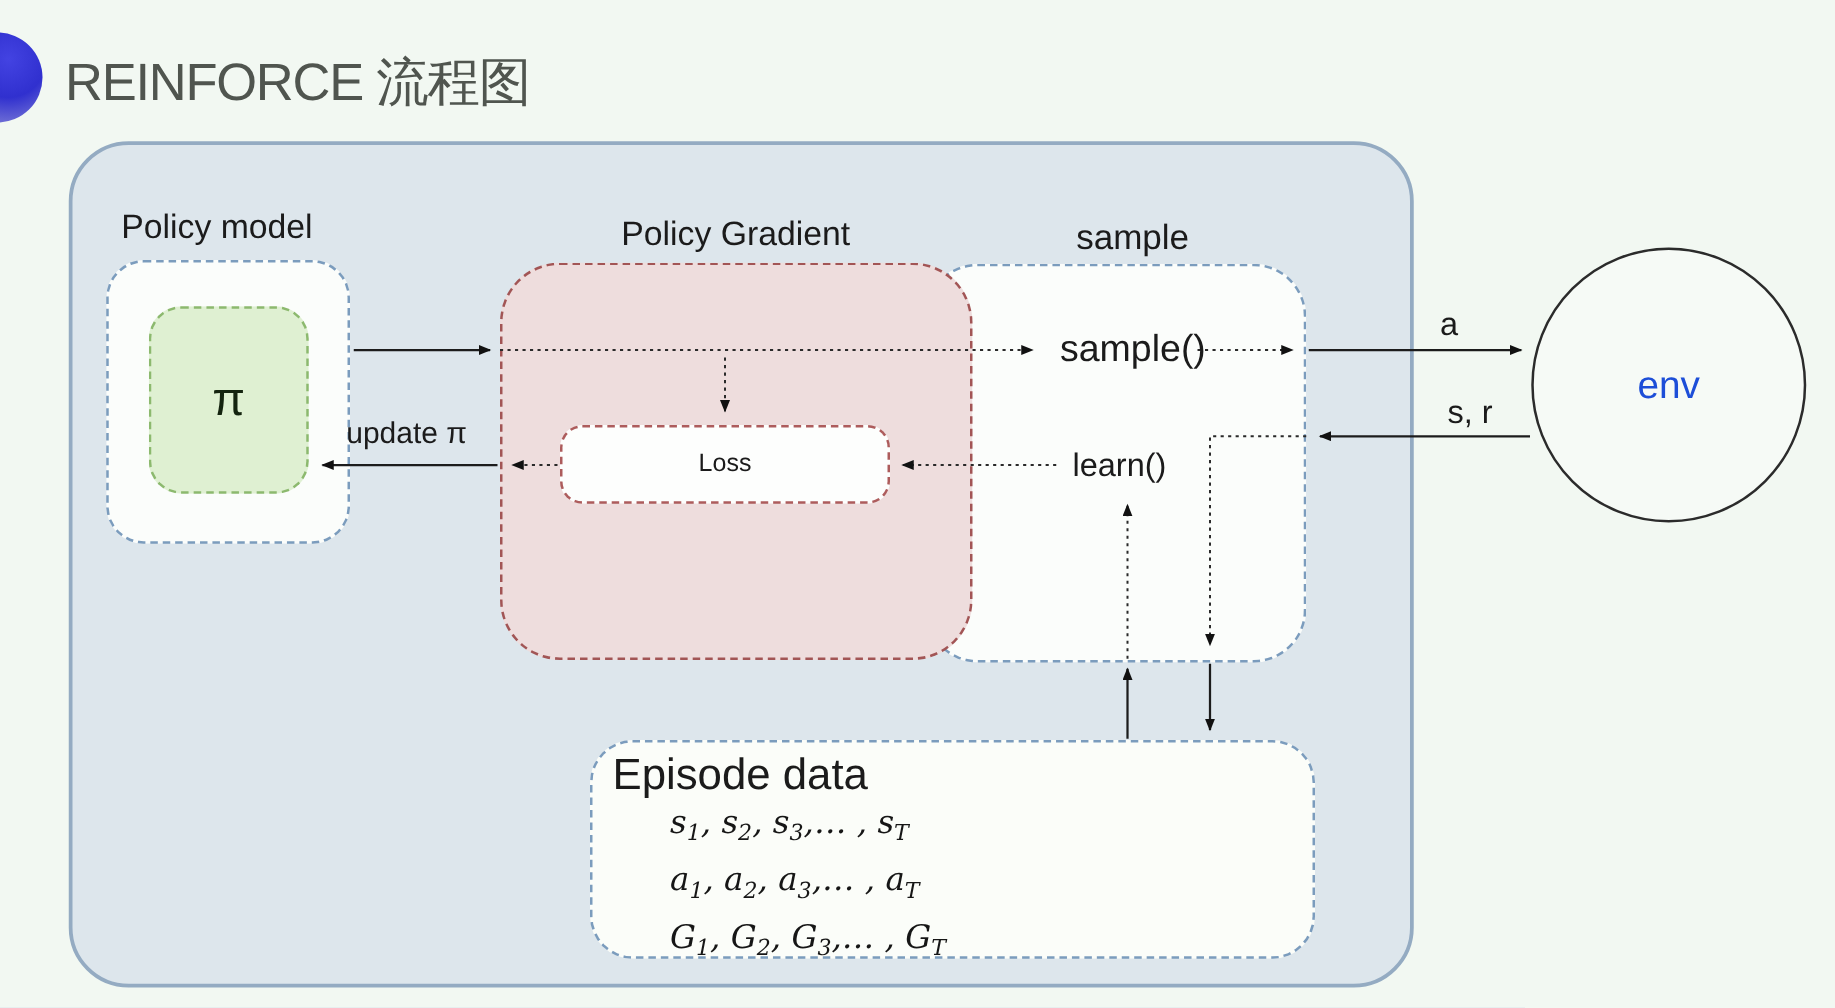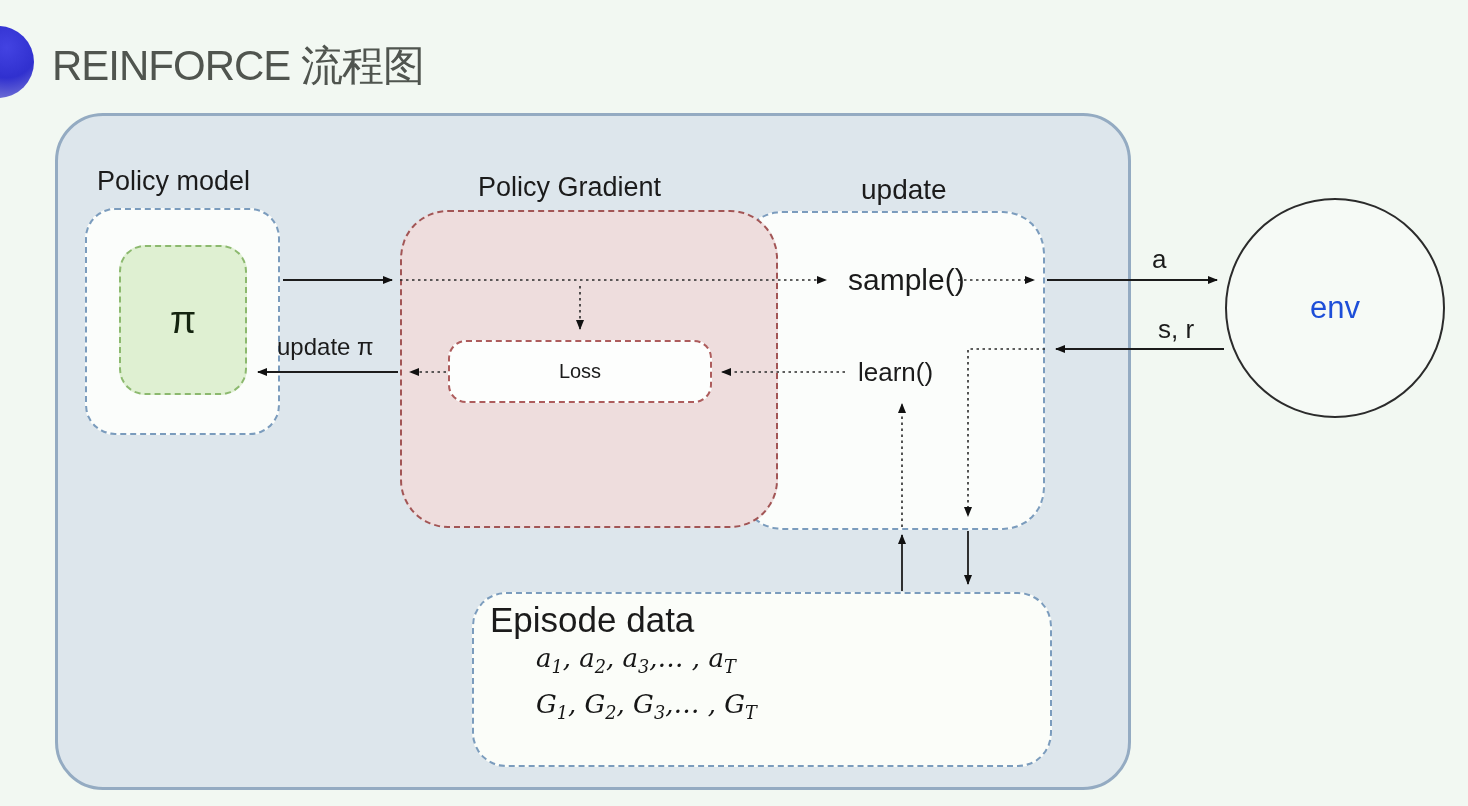--- a/index.html
+++ b/index.html
@@ -63,21 +63,21 @@
   .env-circle{
     left:1225px;top:198px;width:220px;height:220px;
     background:#f6faf6;border:2.5px solid #2b2b2b;border-radius:50%;z-index:2;
     display:flex;align-items:center;justify-content:center;
     font-size:31px;color:#1d4ed8;
   }
 
   
   .lbl{position:absolute;color:#1b1b1b;white-space:nowrap;z-index:6;}
   .policy-model-label{left:97px;top:166px;font-size:27px;text-align:right;}
-  .pg-label{left:478px;top:172px;font-size:27px;}
+  .pg-label{left:497px;top:172px;font-size:27px;}
   .agent-label{left:861px;top:174px;font-size:28px;}
   .sample-label{left:848px;top:263px;font-size:30px;}
   .learn-label{left:858px;top:357px;font-size:26px;}
   .a-label{left:1152px;top:244px;font-size:26px;}
   .sr-label{left:1158px;top:314px;font-size:26px;}
   .update-pi-label{left:277px;top:333px;font-size:24px;}
   .episode-title{left:490px;top:600px;font-size:35px;}
   .episode-lines{
     position:absolute;left:536px;top:640px;z-index:6;
     font-family:"DejaVu Serif", serif;font-style:italic;
@@ -103,29 +103,30 @@
   <div class="box agent-box"></div>
   <div class="box pg-box"></div>
   <div class="box policy-model-box"></div>
   <div class="box pi-box">π</div>
   <div class="box loss-box">Loss</div>
   <div class="box episode-box"></div>
   <div class="box env-circle">env</div>
 
   <div class="lbl policy-model-label">Policy model</div>
   <div class="lbl pg-label">Policy Gradient</div>
-  <div class="lbl agent-label">update</div>
+  <div class="lbl agent-label">sample</div>
   <div class="lbl sample-label">sample()</div>
   <div class="lbl learn-label">learn()</div>
   <div class="lbl a-label">a</div>
   <div class="lbl sr-label">s, r</div>
   <div class="lbl update-pi-label">update π</div>
   <div class="lbl episode-title">Episode data</div>
 
   <div class="episode-lines">
+    <div>s<sub>1</sub>, s<sub>2</sub>, s<sub>3</sub>,… , s<sub>T</sub></div>
     <div>a<sub>1</sub>, a<sub>2</sub>, a<sub>3</sub>,… , a<sub>T</sub></div>
     <div>G<sub>1</sub>, G<sub>2</sub>, G<sub>3</sub>,… , G<sub>T</sub></div>
   </div>
 
   <svg class="arrows" width="1468" height="806" viewBox="0 0 1468 806">
     <defs>
       <marker id="arr" markerUnits="userSpaceOnUse" markerWidth="11" markerHeight="9" refX="9" refY="4" orient="auto">
         <path d="M0,0 L10,4 L0,8 Z" fill="#111"></path>
       </marker>
     </defs>

